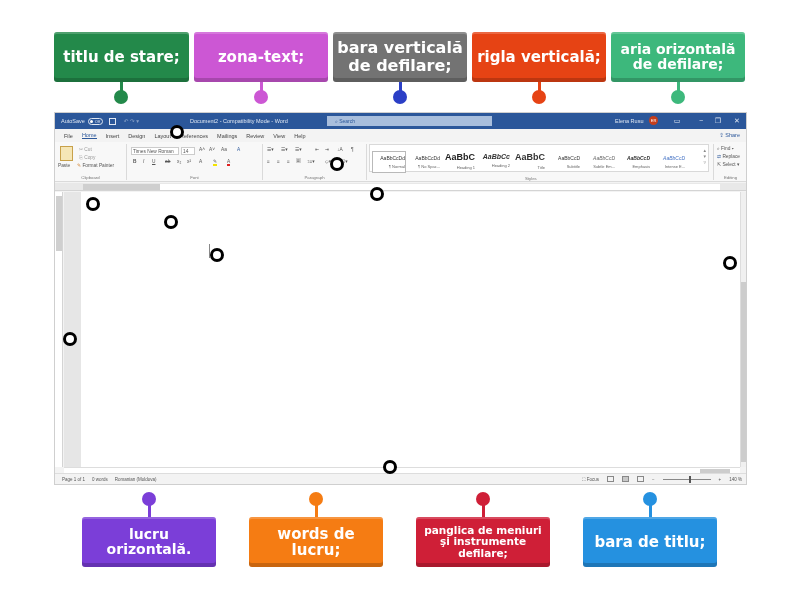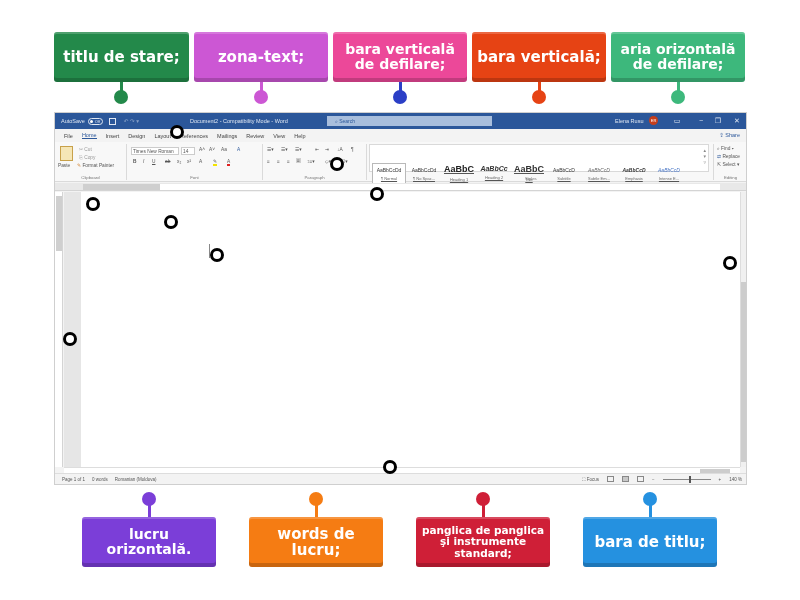--- a/index.html
+++ b/index.html
@@ -27,21 +27,21 @@
 
   .menubar { position: absolute; left: 0; top: 16px; width: 100%; height: 13px; font-size: 5.5px; color: #444; display: flex; align-items: center; }
   .menu-item { margin-left: 9px; }
   .menu-item.active { color: #2b579a; border-bottom: 1px solid #2b579a; }
   .share { position: absolute; right: 6px; top: 3px; color: #2b579a; font-size: 5.5px; }
 
   .ribbon { position: absolute; left: 0; top: 29px; width: 100%; height: 40px; background: #f8f8f8; border-bottom: 1px solid #dadada; font-size: 4.8px; color: #555; }
   .grp { position: absolute; top: 2px; height: 36px; border-right: 1px solid #dadada; }
   .grp-label { position: absolute; bottom: 0; left: 0; width: 100%; text-align: center; font-size: 4.3px; color: #777; }
   .paste-icon { position: absolute; left: 5px; top: 2px; width: 13px; height: 15px; border: 1px solid #c8a14a; background: #f5e6b6; }
-  .style-box { position: absolute; top: 18px; width: 34px; height: 22px; border: 1px solid transparent; text-align: center; text-decoration: underline; }
+  .style-box { position: absolute; top: 6px; width: 34px; height: 22px; border: 1px solid transparent; text-align: right; }
   .style-box.sel { border-color: #b9b9b9; background: #fff; }
   .style-sample { display: block; font-size: 5px; color: #333; margin-top: 3px; white-space: nowrap; overflow: hidden; }
   .style-sample.big { font-size: 9px; font-weight: bold; margin-top: 0; }
   .style-name { display: block; font-size: 4px; color: #666; margin-top: 3px; white-space: nowrap; }
   .styles-gallery { position: absolute; left: 314px; top: 2px; width: 340px; height: 28px; background: #fff; border: 1px solid #d9d9d9; }
 
   .hruler { position: absolute; left: 0; top: 70px; width: 100%; height: 8px; background: #e8e8e8; border-bottom: 1px solid #d4d4d4; font-size: 4px; color: #666; }
   .hruler-white { position: absolute; left: 105px; top: 1px; width: 560px; height: 6px; background: #fff; }
   .hruler-margin { position: absolute; left: 28px; top: 1px; width: 77px; height: 6px; background: #cfcfcf; }
 
@@ -73,28 +73,28 @@
   </div>
 <div class="stem" style="left:120px;top:82px;height:10px;background:#23894a;"></div>
 <div class="dot" style="left:114px;top:90px;background:#23894a;"></div>
 
 <div class="label-box" style="left:194px;top:32px;width:134px;height:50px;background:#cc57d4;font-size:15px;">
     <span>zona-text;</span>
   </div>
 <div class="stem" style="left:260px;top:82px;height:10px;background:#cc57d4;"></div>
 <div class="dot" style="left:254px;top:90px;background:#cc57d4;"></div>
 
-<div class="label-box" style="left:333px;top:32px;width:134px;height:50px;background:#ec4899;font-size:14px;">
+<div class="label-box" style="left:333px;top:32px;width:134px;height:50px;background:#737373;font-size:16px;">
     <span>bara verticală de defilare;</span>
   </div>
 <div class="stem" style="left:399px;top:82px;height:10px;background:#2b3fc6;"></div>
 <div class="dot" style="left:393px;top:90px;background:#2b3fc6;"></div>
 
 <div class="label-box" style="left:472px;top:32px;width:134px;height:50px;background:#e64314;font-size:15px;">
-    <span>bara verticală;</span>
+    <span>rigla verticală;</span>
   </div>
 <div class="stem" style="left:538px;top:82px;height:10px;background:#e64314;"></div>
 <div class="dot" style="left:532px;top:90px;background:#e64314;"></div>
 
 <div class="label-box" style="left:611px;top:32px;width:134px;height:50px;background:#3db87c;font-size:14px;">
     <span>aria orizontală de defilare;</span>
   </div>
 <div class="stem" style="left:677px;top:82px;height:10px;background:#3db87c;"></div>
 <div class="dot" style="left:671px;top:90px;background:#3db87c;"></div>
 
@@ -282,20 +282,20 @@
 
 <div class="dot" style="left:309px;top:492px;background:#f57c13;"></div>
 <div class="stem" style="left:315px;top:504px;height:14px;background:#f57c13;"></div>
 <div class="label-box" style="left:249px;top:517px;width:134px;height:50px;background:#f57c13;font-size:15px;">
     <span>words de lucru;</span>
   </div>
 
 <div class="dot" style="left:476px;top:492px;background:#cf1f37;"></div>
 <div class="stem" style="left:482px;top:504px;height:14px;background:#cf1f37;"></div>
 <div class="label-box" style="left:416px;top:517px;width:134px;height:50px;background:#cf1f37;font-size:10.5px;">
-    <span>panglica de panglica şi instrumente standard;</span>
+    <span>panglica de meniuri şi instrumente defilare;</span>
   </div>
 
 <div class="dot" style="left:643px;top:492px;background:#2591e0;"></div>
 <div class="stem" style="left:649px;top:504px;height:14px;background:#2591e0;"></div>
 <div class="label-box" style="left:583px;top:517px;width:134px;height:50px;background:#2591e0;font-size:15px;">
     <span>bara de titlu;</span>
   </div>
 
 </body></html>

